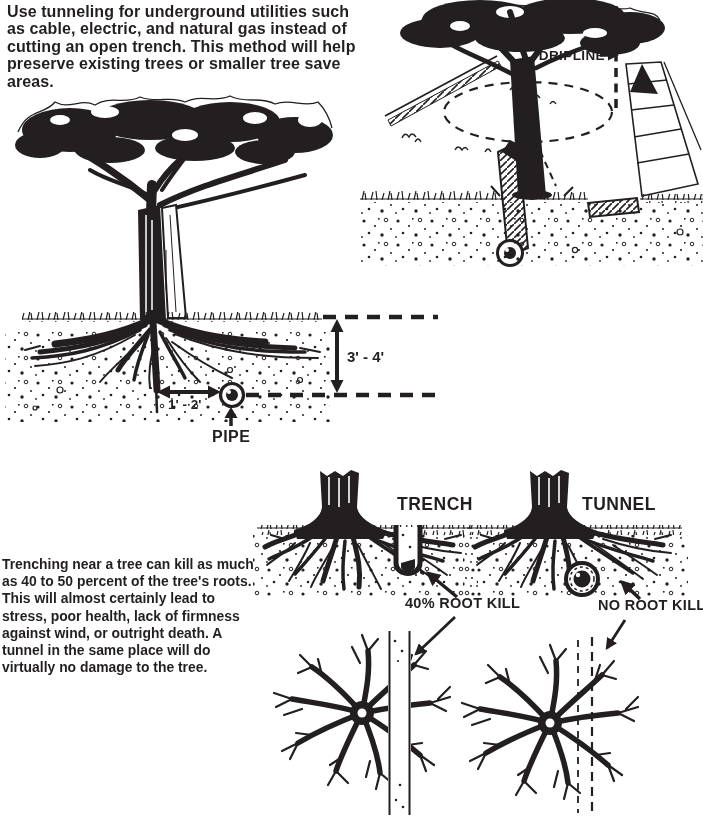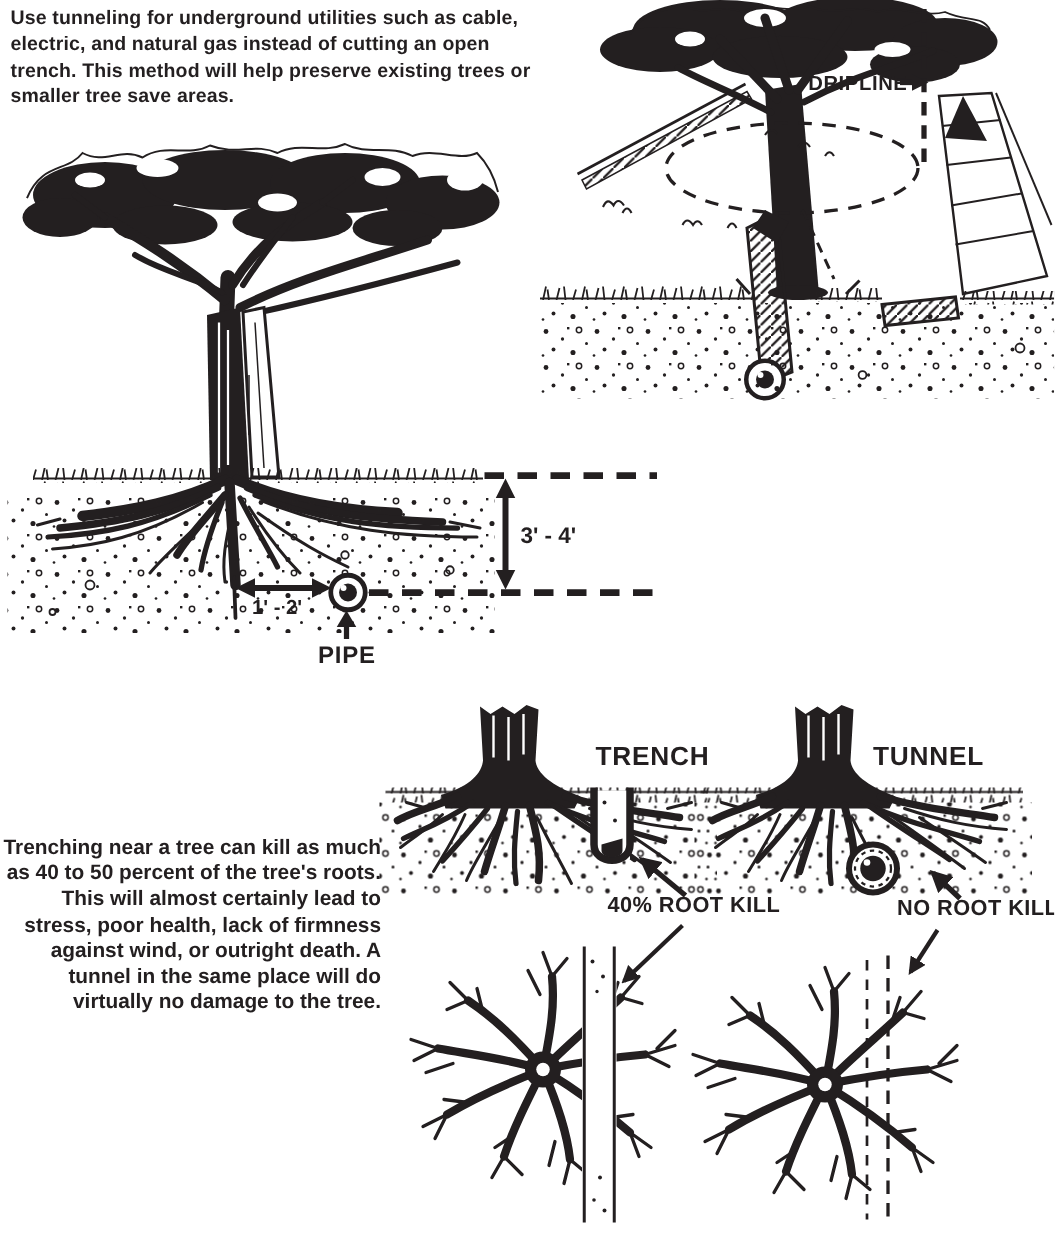--- a/index.html
+++ b/index.html
@@ -1,22 +1,22 @@
 <!DOCTYPE html>
 <html><head>
 <meta charset="utf-8">
 <style>
   html,body{margin:0;padding:0;background:#fff;}
   .page{position:relative;width:703px;height:829px;background:#fff;overflow:hidden;
         font-family:"Liberation Sans",sans-serif;color:#231f20;}
   .intro{position:absolute;left:7px;top:3px;width:349px;margin:0;
-         font-size:13px;line-height:17.4px;font-weight:600;letter-spacing:.1px;}
+         font-size:16px;line-height:17.4px;font-weight:600;letter-spacing:.1px;}
   .why{position:absolute;left:2px;top:556px;width:252px;text-align:left;}
   .why h3{margin:0 0 1px 0;font-size:15px;line-height:18px;text-align:center;font-weight:800;}
-  .why p{margin:0;font-size:13.9px;line-height:17.2px;font-weight:600;text-align:right;}
+  .why p{margin:0;font-size:13.9px;line-height:17.2px;font-weight:600;}
   svg.fig{position:absolute;display:block;}
   .fig-dripline{left:360px;top:0;}
   .fig-tree{left:0;top:90px;}
   .fig-compare{left:250px;top:455px;}
   svg text{font-family:"Liberation Sans",sans-serif;font-weight:800;fill:#231f20;}
   .defs-holder{position:absolute;width:0;height:0;overflow:hidden;}
 </style>
 </head>
 <body>
 

